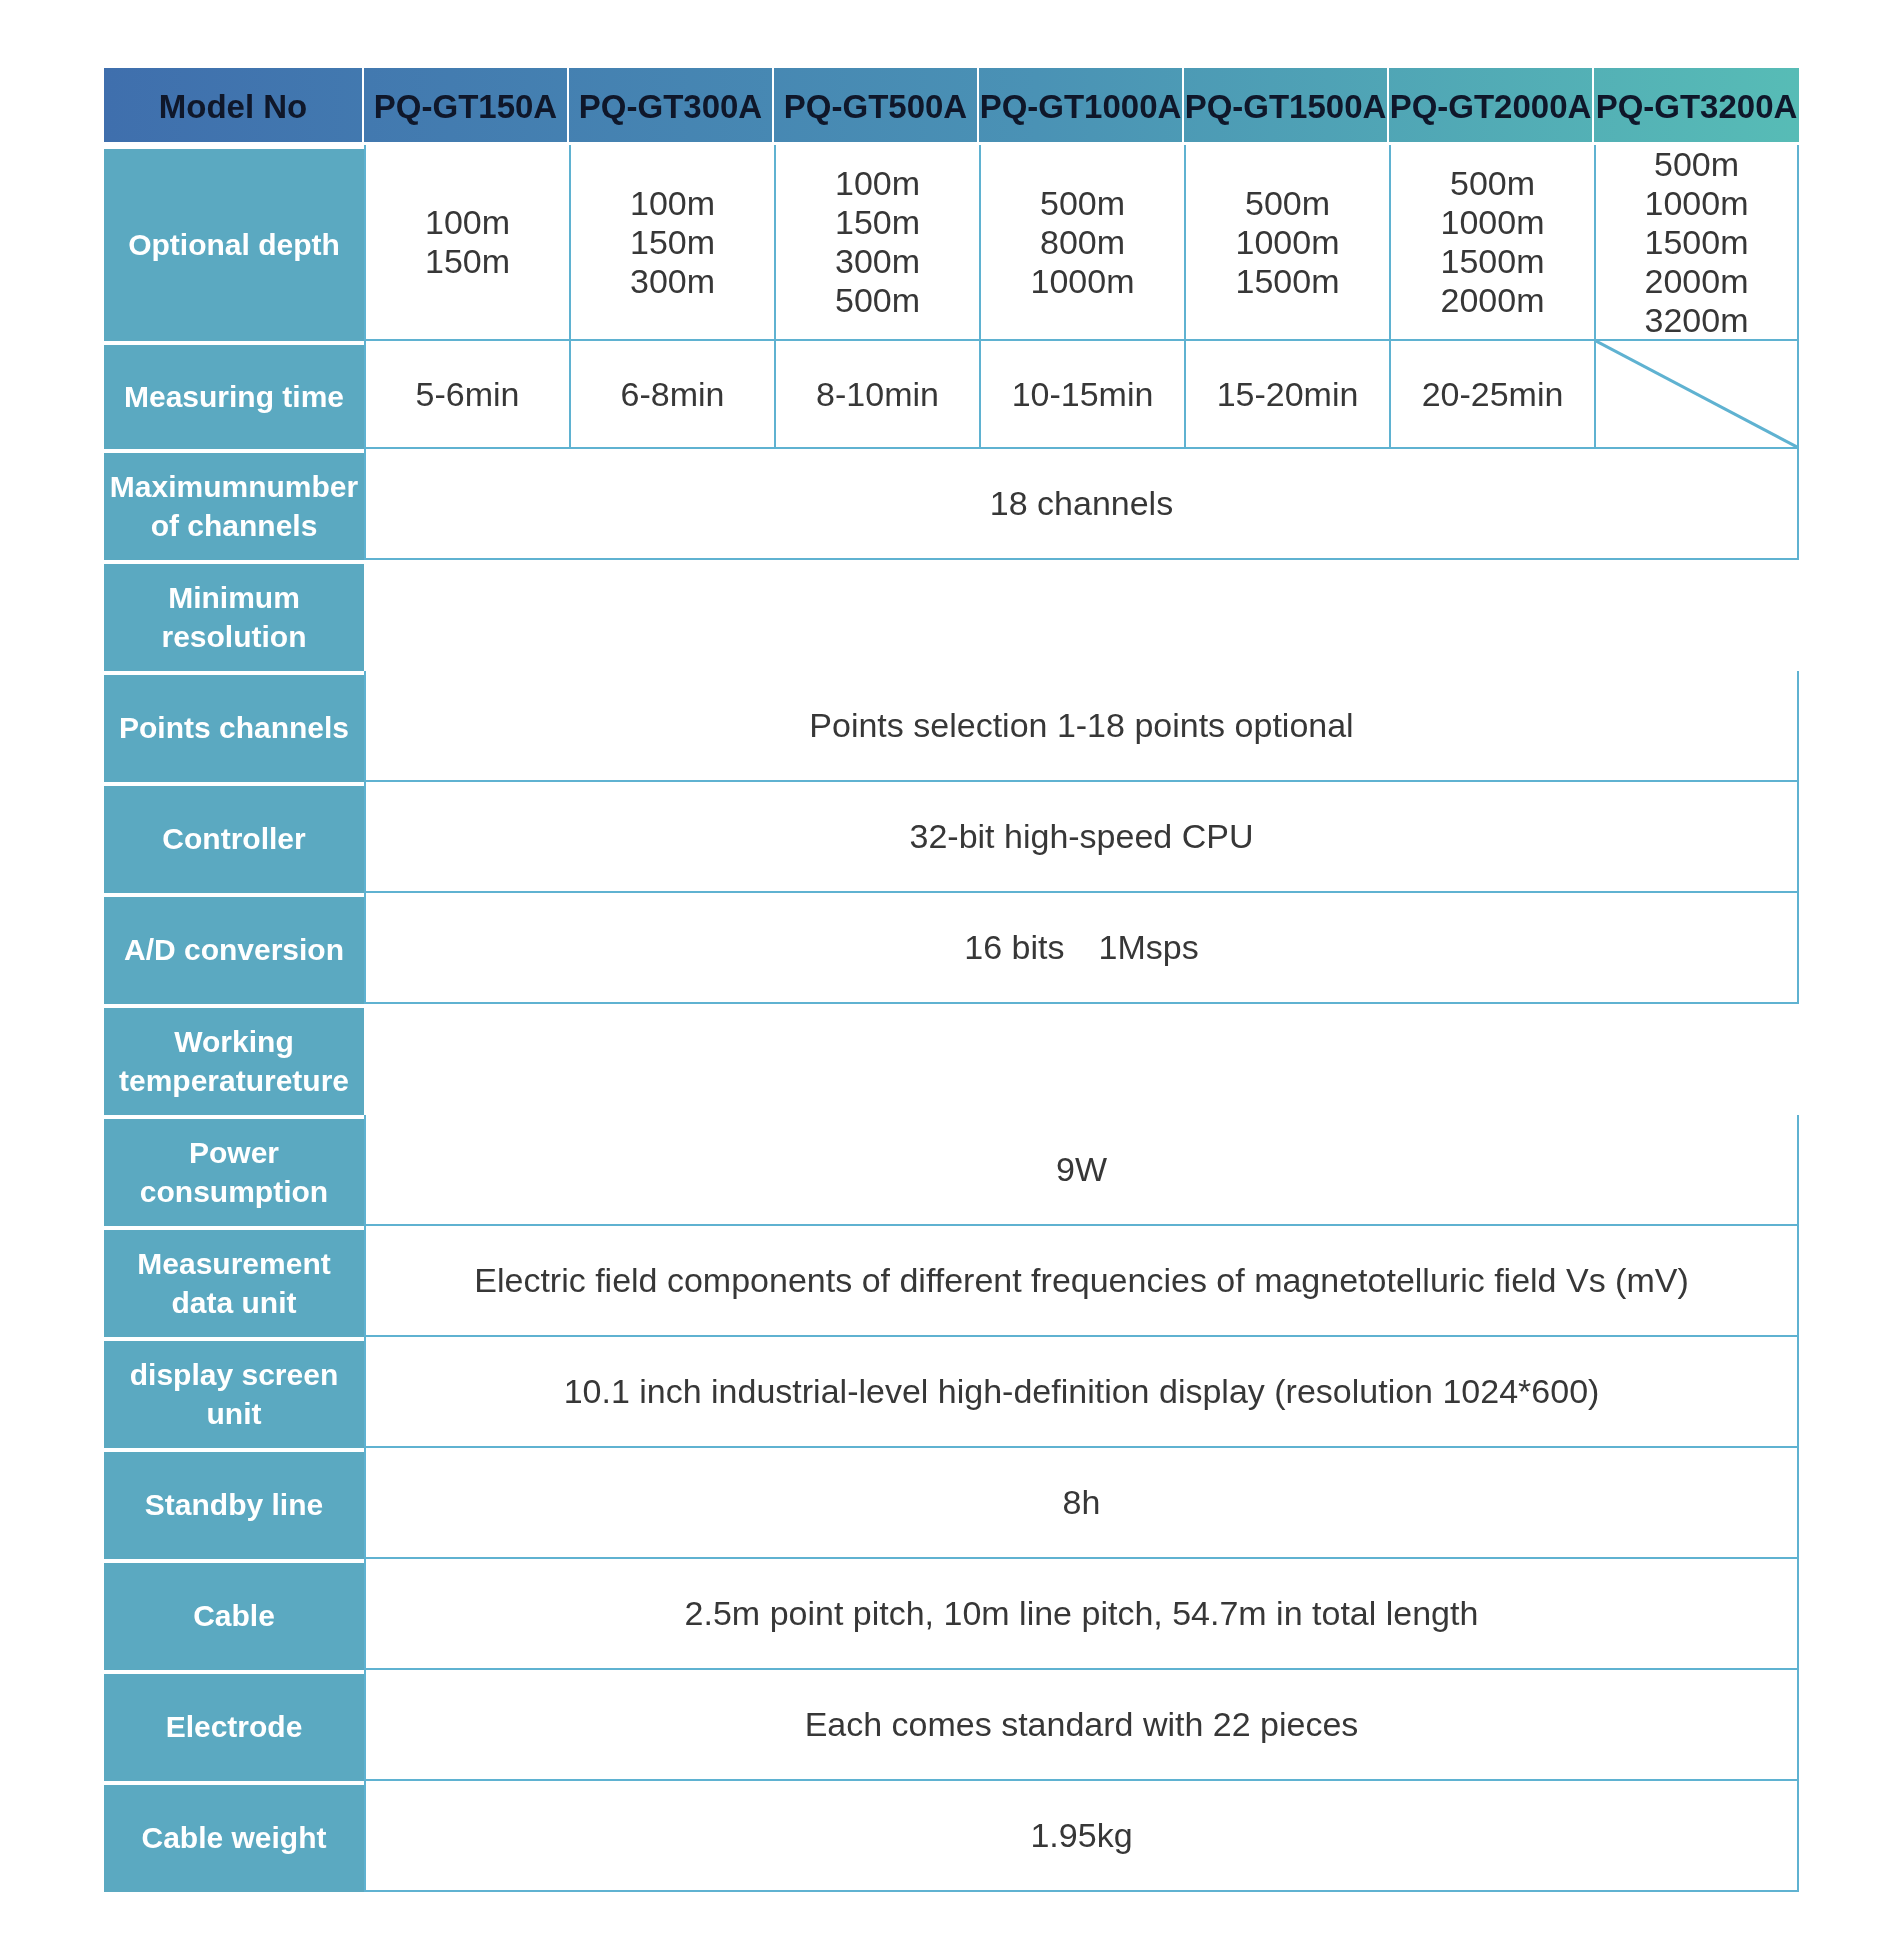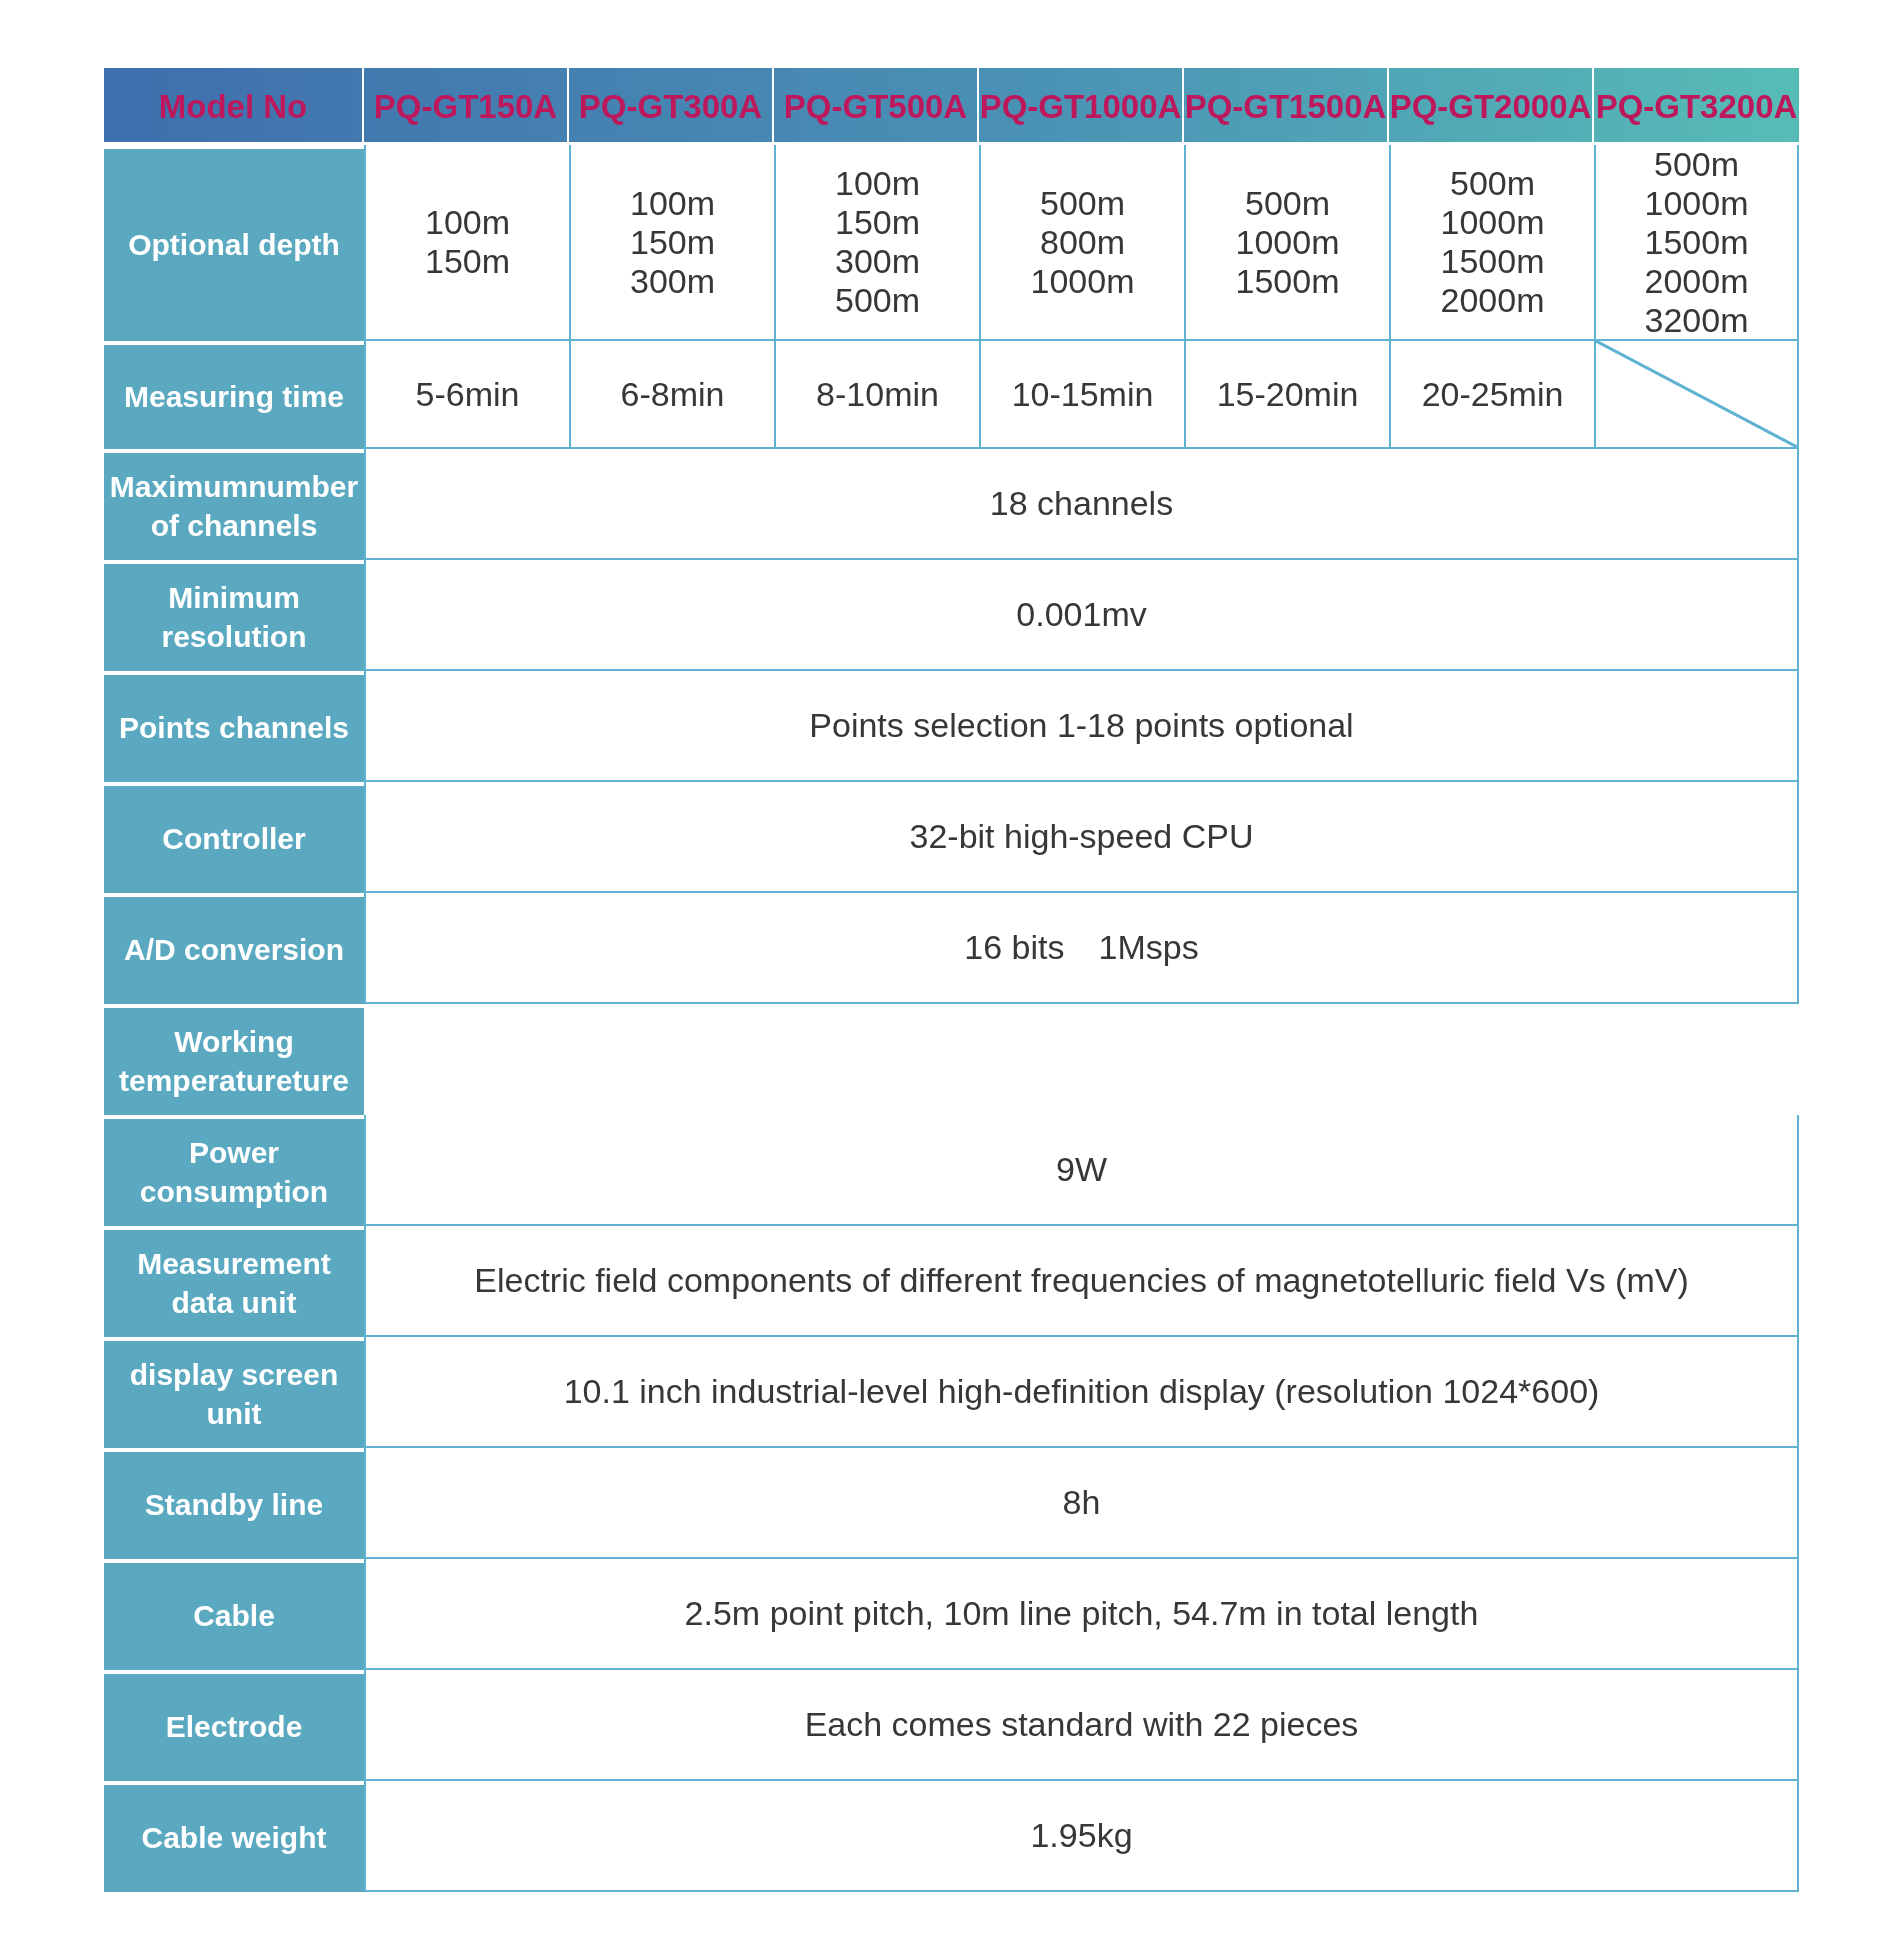--- a/index.html
+++ b/index.html
@@ -33,21 +33,21 @@
     background: linear-gradient(to right, #3f6fad, #4a92b5 55%, #57bcb6);
     border-bottom: 3px solid #ffffff;
     z-index: 0;
   }
   .hcell {
     grid-row: 1;
     z-index: 1;
     display: flex;
     align-items: center;
     justify-content: center;
-    color: #be185d;
+    color: #0f172a;
     font-size: 33px;
     font-weight: 700;
     white-space: nowrap;
     overflow: hidden;
     border-right: 2.2px solid #ffffff;
   }
   .hcell.last { border-right: none; }
 
   
   .lbl {
@@ -143,21 +143,20 @@
   <div class="val last" style="grid-row:3;grid-column:8">
     <svg class="diag-svg" viewBox="0 0 100 100" preserveAspectRatio="none">
       <line x1="0" y1="0" x2="100" y2="100" stroke="#5fb2d1" stroke-width="3" vector-effect="non-scaling-stroke"></line>
     </svg>
   </div>
 
   <div class="lbl" style="grid-row:4">Maximumnumber of channels</div>
   <div class="val merged" style="grid-row:4">18 channels</div>
 
   <div class="lbl" style="grid-row:5">Minimum resolution</div>
-  <div class="val merged" style="grid-row:5">0.001mv</div>
 
   <div class="lbl" style="grid-row:6">Points channels</div>
   <div class="val merged" style="grid-row:6">Points selection 1-18 points optional</div>
 
   <div class="lbl" style="grid-row:7">Controller</div>
   <div class="val merged" style="grid-row:7">32-bit high-speed CPU</div>
 
   <div class="lbl" style="grid-row:8">A/D conversion</div>
   <div class="val merged" style="grid-row:8">16 bits 1Msps</div>
 

